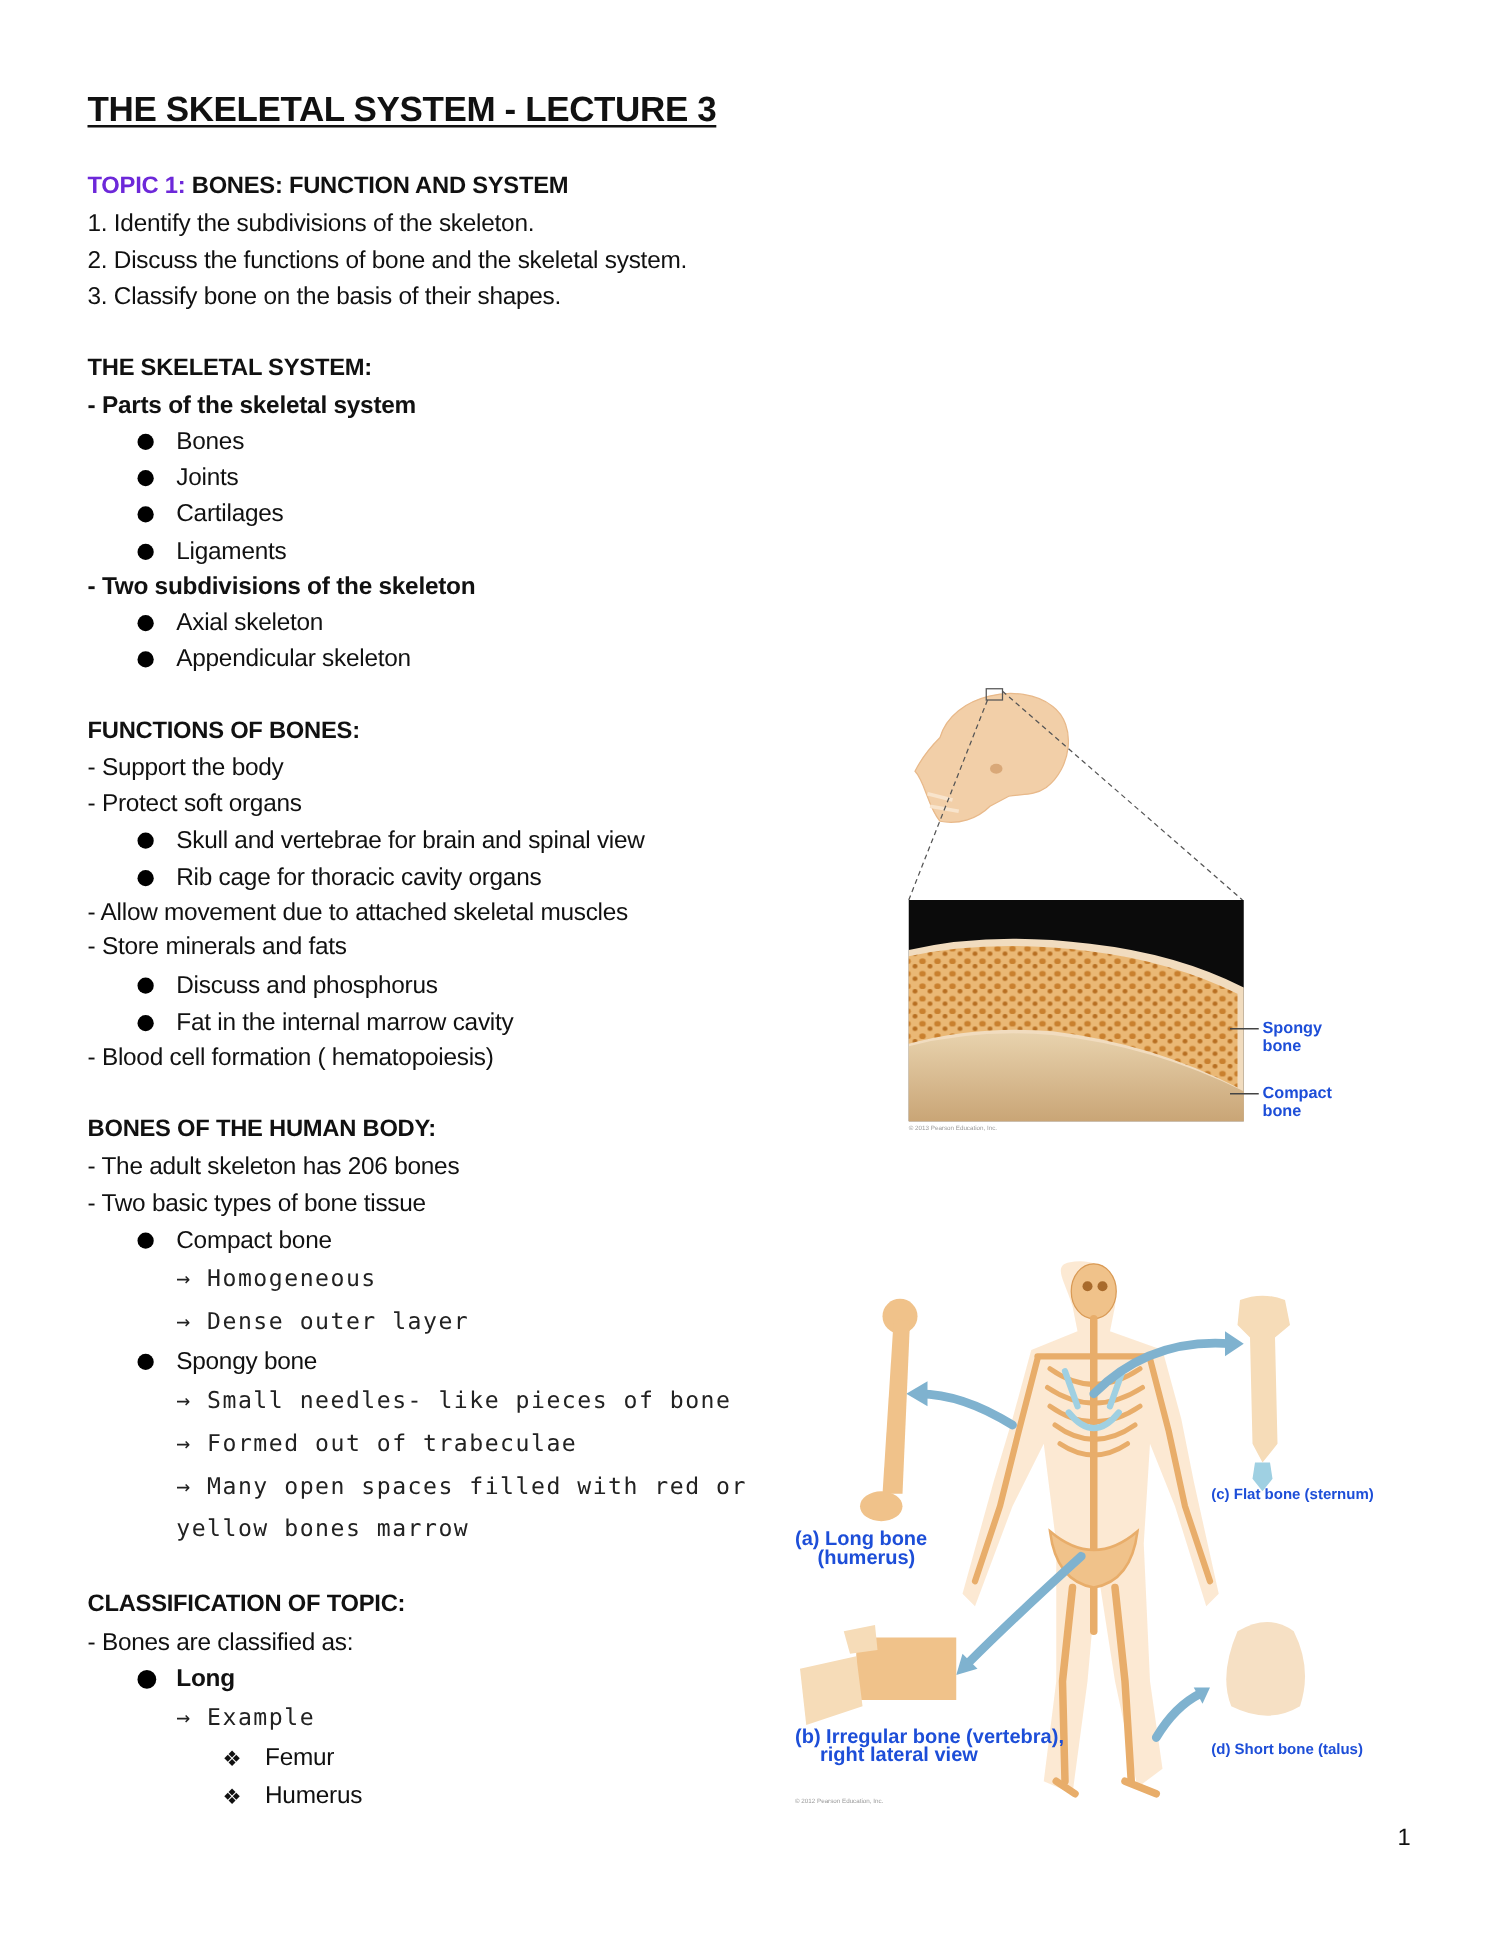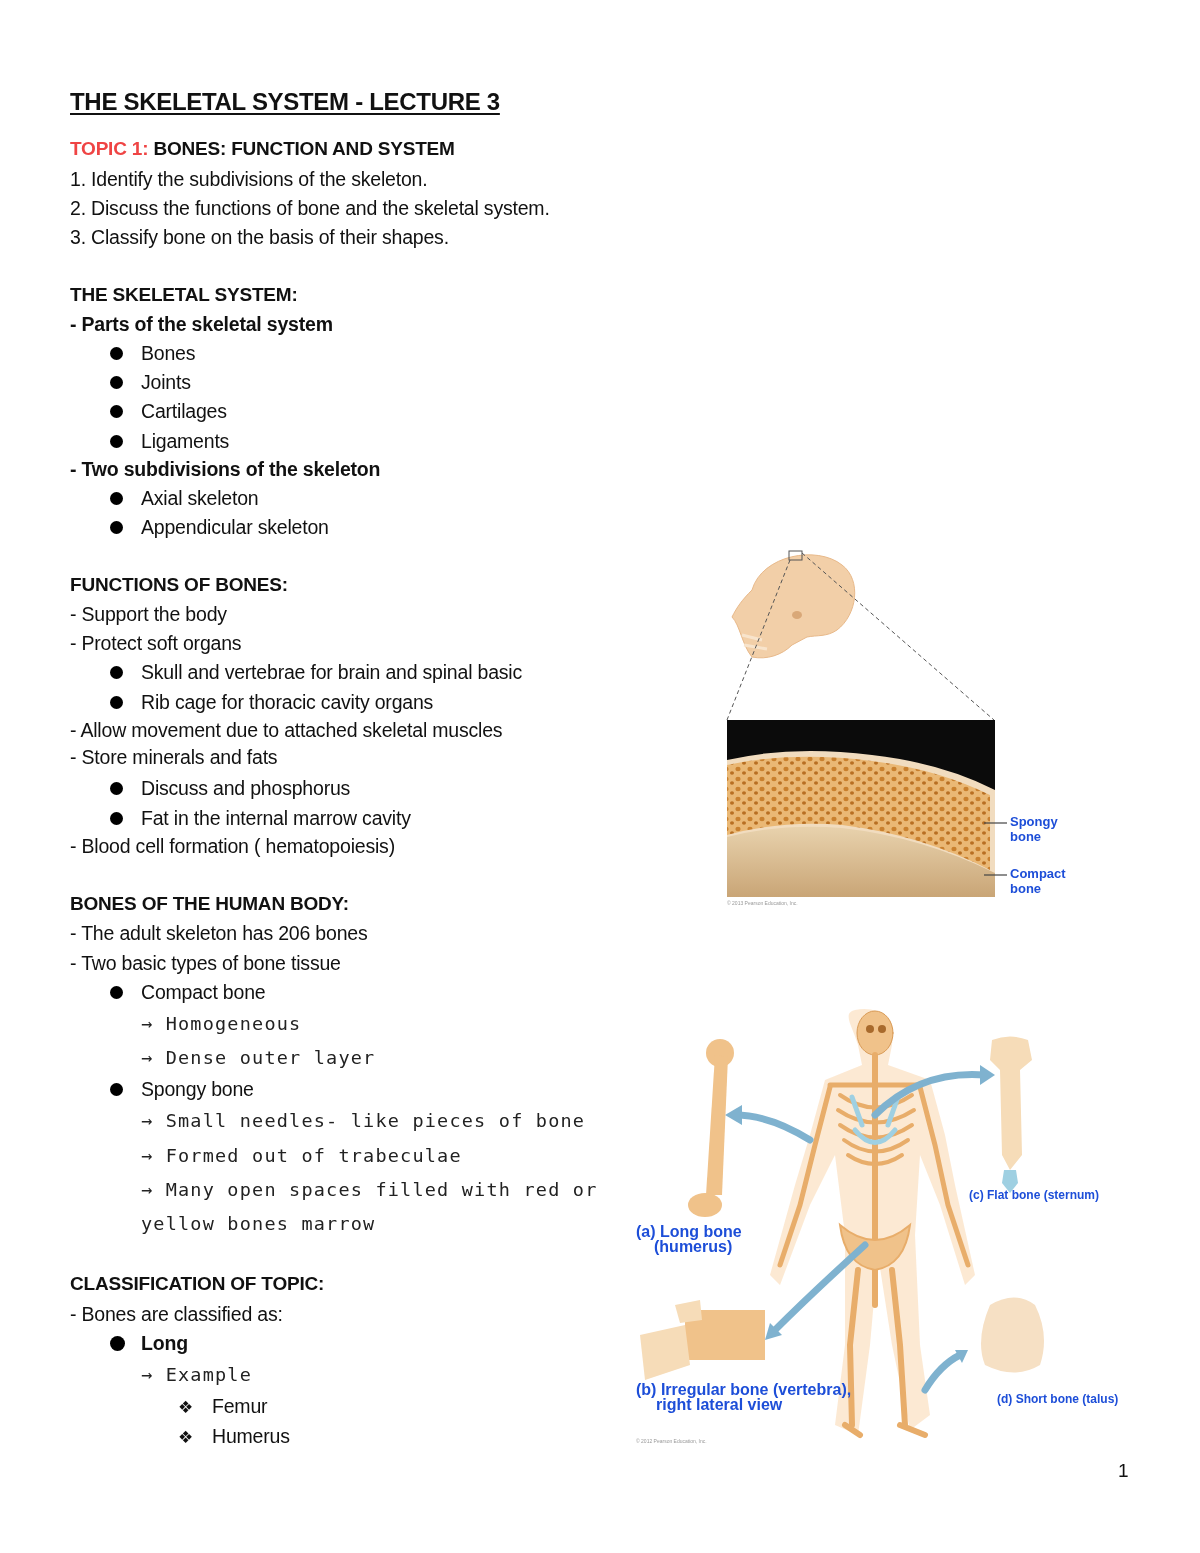--- a/index.html
+++ b/index.html
@@ -2,30 +2,30 @@
 <html><head>
 <meta charset="utf-8">
 <style>
   html, body { margin: 0; padding: 0; background: #ffffff; }
   body {
     width: 1200px; height: 1553px; position: relative; overflow: hidden;
     font-family: "Liberation Sans", sans-serif; color: #111;
   }
   .page-title {
     position: absolute; left: 70px; top: 72px;
-    font-size: 24px; font-weight: bold; text-decoration: underline;
-    text-underline-offset: 3px; letter-spacing: -0.3px; margin-top: 16px;
+    font-size: 28px; font-weight: bold; text-decoration: underline;
+    text-underline-offset: 3px; letter-spacing: -0.3px;
   }
   .text-col { position: absolute; left: 70px; top: 0; width: 560px; }
   .line {
     position: absolute; left: 0; white-space: nowrap;
     font-size: 19.5px; line-height: 24px; letter-spacing: -0.2px;
   }
   .heading { font-weight: bold; font-size: 19px; }
-  .red { color: #ef4444; }
+  .red { color: #6d28d9; }
   .bold { font-weight: bold; }
   .bullet {
     position: absolute; left: 40px; top: 6px;
     width: 13px; height: 13px; border-radius: 50%; background: #000;
   }
   .bullet-text { position: absolute; left: 71px; top: 0; }
   .mono {
     font-family: "DejaVu Sans Mono", monospace; font-size: 18.5px;
     letter-spacing: 1.2px; color: #222;
   }
@@ -85,21 +85,21 @@
   <div class="line" style="top:515px;">
       <span class="bullet"></span>
       <span class="bullet-text">Appendicular skeleton</span>
     </div>
 
   <div class="line heading" style="top:573px;">FUNCTIONS OF BONES:</div>
   <div class="line" style="top:602px;">- Support the body</div>
   <div class="line" style="top:631px;">- Protect soft organs</div>
   <div class="line" style="top:660px;">
       <span class="bullet"></span>
-      <span class="bullet-text">Skull and vertebrae for brain and spinal basic</span>
+      <span class="bullet-text">Skull and vertebrae for brain and spinal view</span>
     </div>
   <div class="line" style="top:690px;">
       <span class="bullet"></span>
       <span class="bullet-text">Rib cage for thoracic cavity organs</span>
     </div>
   <div class="line" style="top:718px;">- Allow movement due to attached skeletal muscles</div>
   <div class="line" style="top:745px;text-align:center;">- Store minerals and fats</div>
   <div class="line" style="top:776px;">
       <span class="bullet"></span>
       <span class="bullet-text">Discuss and phosphorus</span>
@@ -259,17 +259,17 @@
   </svg>
   <div class="caption" style="left:6px; top:219px; font-size:16px;">
     <div>(a) Long bone</div>
     <div style="padding-left:18px;">(humerus)</div>
   </div>
   <div class="caption" style="left:339px; top:183px; font-size:12px;">(c) Flat bone (sternum)</div>
   <div class="caption" style="left:6px; top:377px; font-size:16px;">
     <div>(b) Irregular bone (vertebra),</div>
     <div style="padding-left:20px;">right lateral view</div>
   </div>
-  <div class="caption" style="left:339px; top:387px; font-size:12px;margin-left:28px;">(d) Short bone (talus)</div>
+  <div class="caption" style="left:339px; top:387px; font-size:12px;">(d) Short bone (talus)</div>
   <div class="credit" style="left:6px; top:433px;">© 2012 Pearson Education, Inc.</div>
 </div>
 
 <div class="page-number">1</div>
 
 </body></html>

